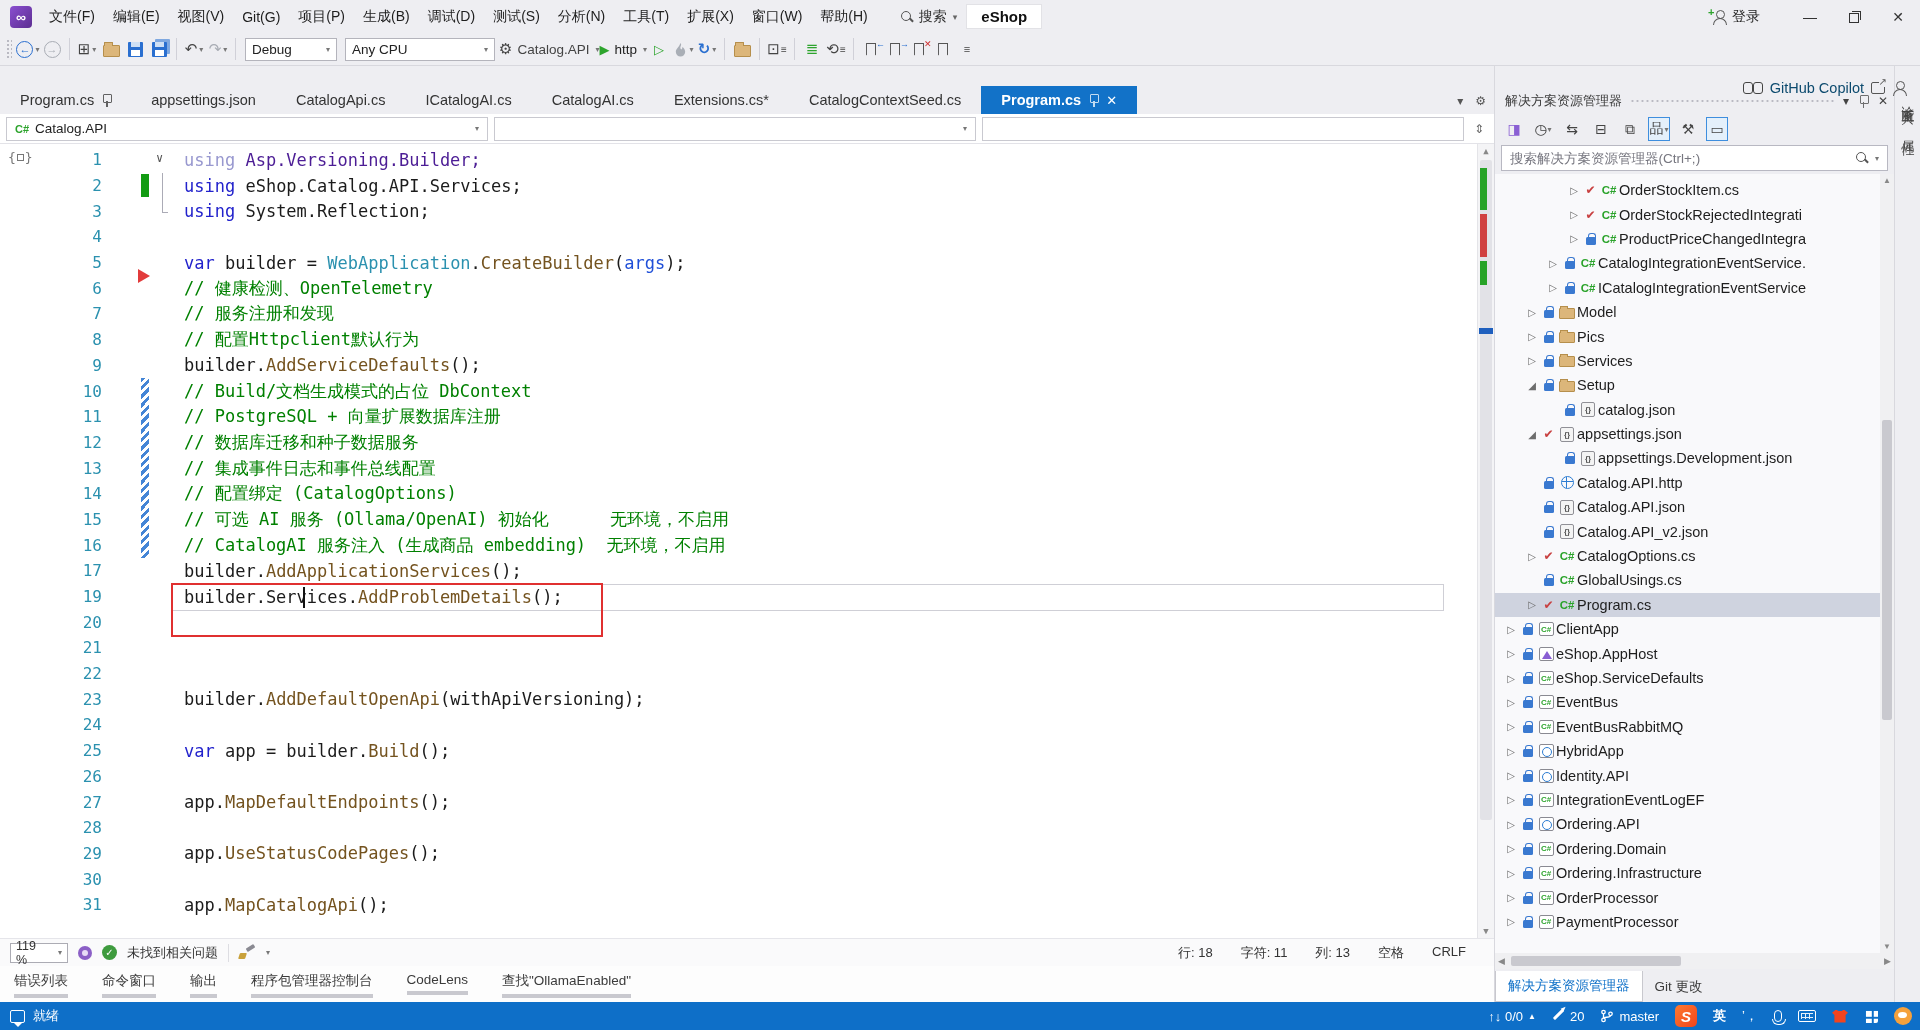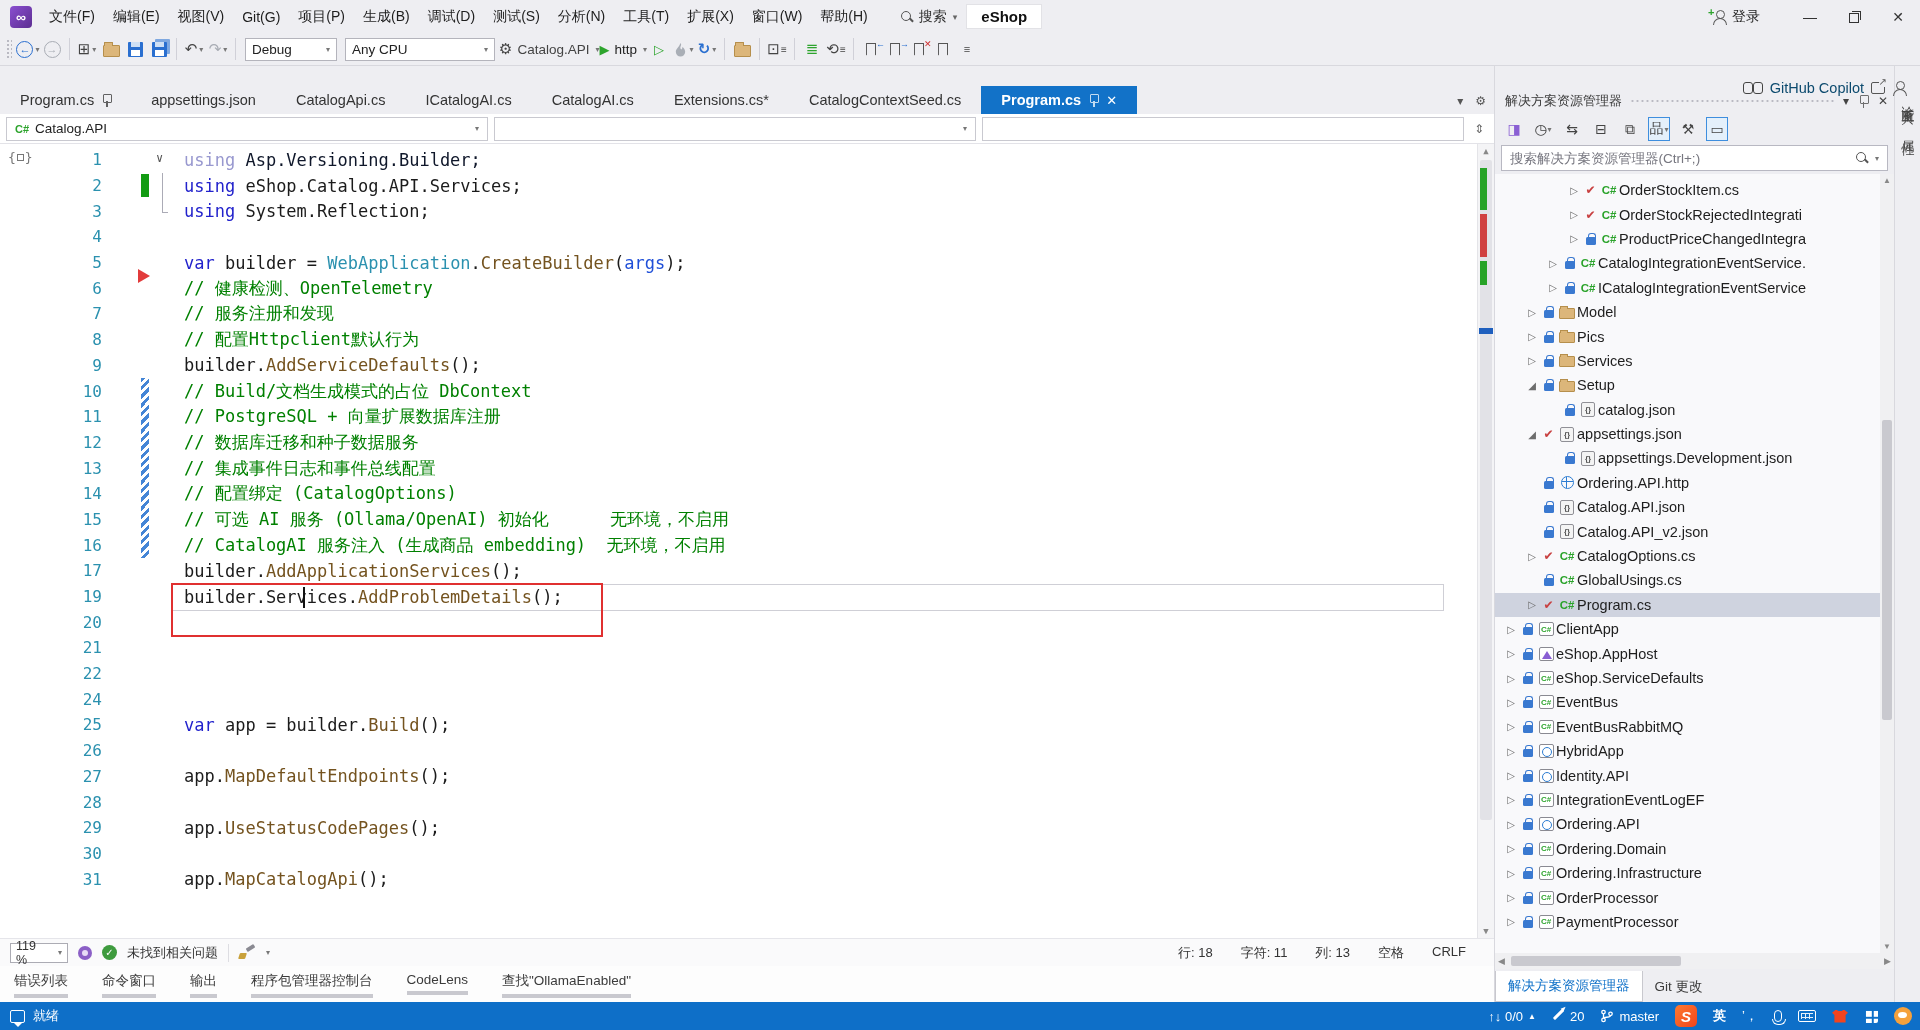--- a/index.html
+++ b/index.html
@@ -88,21 +88,21 @@
 
   
   .code-area { position:relative; flex:1; overflow:hidden; background:#fff;
                font-family:"DejaVu Sans Mono","Liberation Mono",monospace; font-size:17px; }
   #lines { position:absolute; inset:0; padding-top:3px; }
   .cl { display:flex; height:25.7px; align-items:center; }
   .cl .num { width:112px; padding-right:10px; text-align:right; color:#2B91AF; font-size:16px; }
   .cl .marg { width:72px; position:relative; height:100%; }
   .cl .src { white-space:pre; }
   .tok-kw{color:#2222CC} .tok-pl{color:#1B1B1B} .tok-cm{color:#008000} .tok-ty{color:#2B91AF}
-  .tok-me{color:#74531F} .tok-pa{color:#1F4FD8} .tok-kwf{color:#9898CF} .tok-plf{color:#0f172a}
+  .tok-me{color:#74531F} .tok-pa{color:#1F4FD8} .tok-kwf{color:#9898CF} .tok-plf{color:#4c1d95}
   .gbar { position:absolute; left:29px; width:8px; top:1px; bottom:1px; background:#129B12; }
   .hbar { position:absolute; left:29px; width:8px; top:0; bottom:0;
           background:repeating-linear-gradient(135deg,#4485D6 0 3px,#FFFFFF 3px 6px); }
   .chevron { position:absolute; left:44px; top:4px; color:#555; font-size:12px; }
   .brk { position:absolute; left:50px; top:0; bottom:0; border-left:1px solid #ABABB6; }
   .brk.end { bottom:42%; }
   .brk-foot { position:absolute; left:50px; bottom:42%; width:6px; border-bottom:1px solid #ABABB6; }
   .bp-tri { position:absolute; left:26px; bottom:-8px; width:0; height:0;
             border-top:7px solid transparent; border-bottom:7px solid transparent; border-left:12px solid #E23B3B; z-index:3; }
   .wrench { position:absolute; left:2px; top:8px; width:20px; height:10px; transform:rotate(-38deg); }
@@ -511,20 +511,25 @@
             <div class="cl">
               <span class="num">21</span>
               <span class="marg"></span>
             </div>
             <div class="cl">
               <span class="num">22</span>
               <span class="marg"></span>
               <span class="src"></span>
             </div>
             <div class="cl">
+              <span class="num">23</span>
+              <span class="marg"></span>
+              <span class="src"><span class="tok-pl">builder.</span><span class="tok-me">AddDefaultOpenApi</span><span class="tok-pl">(withApiVersioning);</span></span>
+            </div>
+            <div class="cl">
               <span class="num">24</span>
               <span class="marg"></span>
               <span class="src"></span>
             </div>
             <div class="cl">
               <span class="num">25</span>
               <span class="marg"></span>
               <span class="src"><span class="tok-kw">var</span><span class="tok-pl"> app = builder.</span><span class="tok-me">Build</span><span class="tok-pl">();</span></span>
             </div>
             <div class="cl">
@@ -766,21 +771,21 @@
             <span>appsettings.Development.json</span>
           </div>
           <div class="trow" style="padding-left: 29px;">
             <span class="texp"></span>
             <span class="tbadge">
               <span class="tlock"></span>
             </span>
             <span class="ticon2">
               <span class="i-globe"></span>
             </span>
-            <span>Ordering.API.http</span>
+            <span>Catalog.API.http</span>
           </div>
           <div class="trow" style="padding-left: 29px;">
             <span class="texp"></span>
             <span class="tbadge">
               <span class="tlock"></span>
             </span>
             <span class="ticon2">
               <span class="i-json">{}</span>
             </span>
             <span>Catalog.API.json</span>

